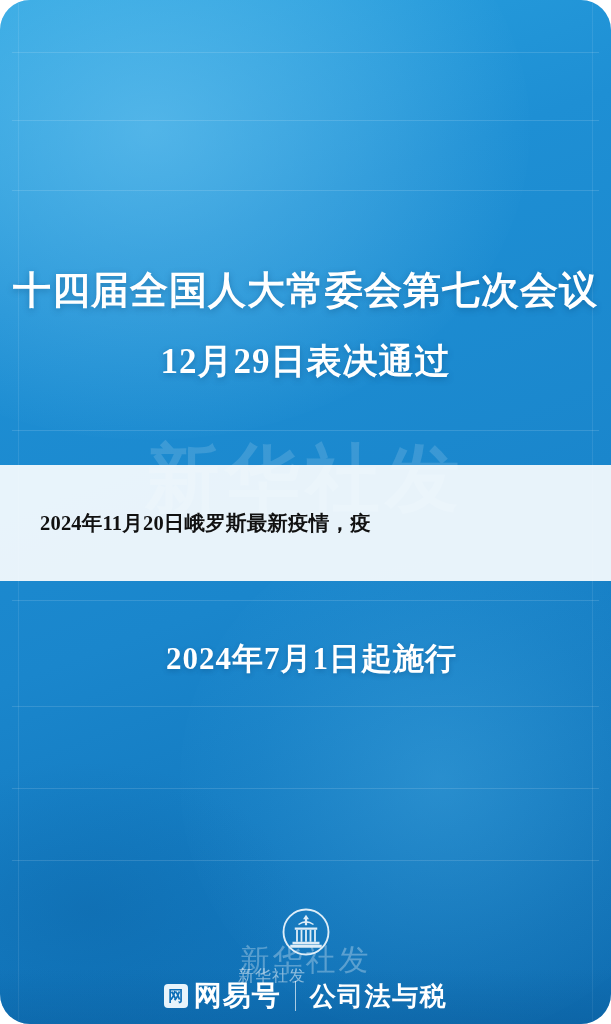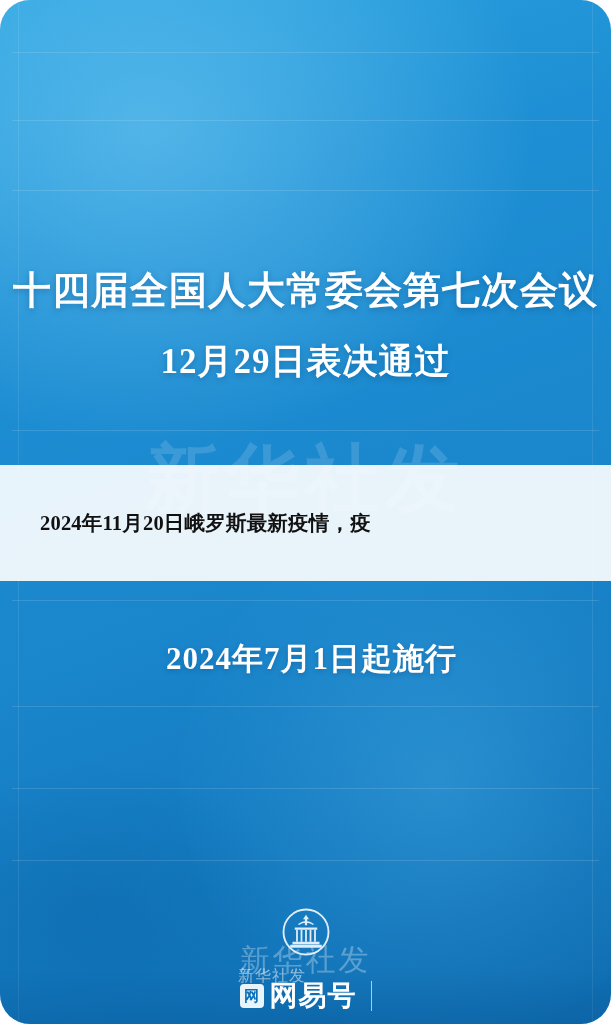--- a/index.html
+++ b/index.html
@@ -241,15 +241,16 @@
     <path d="M11 49 h42 v4 h-42 z" fill="#e9f4fb"></path>
     <path d="M22 22 q10 -7 20 0" fill="none" stroke="#e9f4fb" stroke-width="2"></path>
   </svg>
 
   <div class="footer">
     <div class="brand-badge">
       <span class="brand-mark">网</span>
       <span class="brand-name">网易号</span>
     </div>
     <div class="footer-sep"></div>
+    <div class="footer-title">公司法与税</div>
   </div>
 
 </div>
 
 </body></html>

